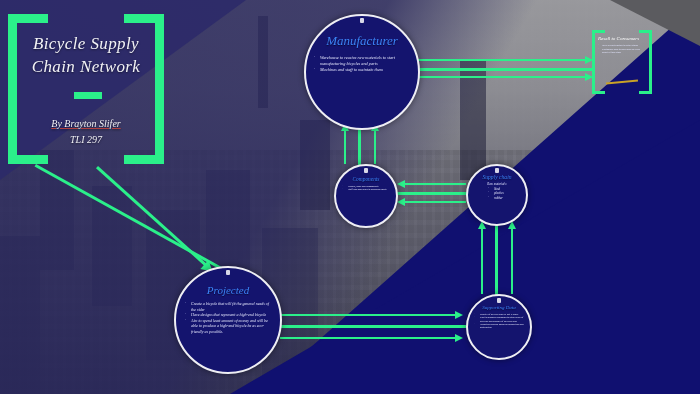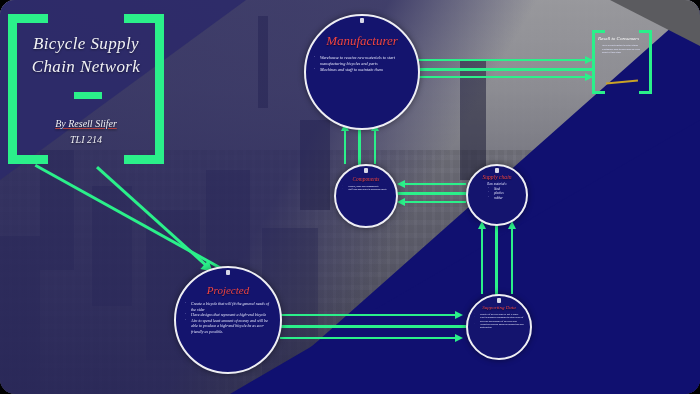--- a/index.html
+++ b/index.html
@@ -1,20 +1,19 @@
 <!DOCTYPE html>
 <html><head>
 <meta charset="utf-8">
 <style>
   html,body{margin:0;padding:0;background:#000;}
   #canvas{
     position:relative;width:700px;height:394px;overflow:hidden;
     font-family:"Liberation Serif",serif;
     background:#1b1b4e;
-    border-radius:15px;
   }
   
   .bg-photo{
     position:absolute;inset:0;
     background:
       linear-gradient(180deg, rgba(150,150,155,.55) 0%, rgba(120,120,128,.45) 35%, rgba(70,70,90,.55) 70%, rgba(40,40,65,.75) 100%),
       repeating-linear-gradient(90deg, rgba(255,255,255,.035) 0 3px, rgba(0,0,0,.05) 3px 9px),
       repeating-linear-gradient(0deg, rgba(255,255,255,.02) 0 5px, rgba(0,0,0,.06) 5px 13px),
       #6e6e78;
   }
@@ -80,21 +79,21 @@
     background:#14146e;border:2px solid #eeeef4;
     box-shadow:0 0 6px rgba(0,0,0,.45);
     color:#eef0ff;overflow:hidden;
   }
   .node .nub{
     position:absolute;left:50%;top:2px;margin-left:-2px;
     width:4px;height:5px;background:#d8d8e8;border-radius:1px;
   }
   .node h3{
     margin:0;text-align:center;font-style:italic;font-weight:normal;
-    color:#ef4444;text-shadow:0 1px 1px rgba(0,0,0,.5);
+    color:#3b82f6;text-shadow:0 1px 1px rgba(0,0,0,.5);
   }
   .node ul{margin:0;padding:0;list-style:none;}
   .node li{
     position:relative;padding-left:6px;font-style:italic;
     color:#e6e8ff;
   }
   .node li:before{
     content:"·";position:absolute;left:0;top:-1px;color:#cfd2ff;
   }
 
@@ -195,22 +194,22 @@
   <div class="title-frame">
     <div class="b tf-tl-h"></div>
     <div class="b tf-tr-h"></div>
     <div class="b tf-l-v"></div>
     <div class="b tf-r-v"></div>
     <div class="b tf-bl-h"></div>
     <div class="b tf-br-h"></div>
     <div class="title-txt">Bicycle Supply Chain Network</div>
     <div class="title-dash"></div>
     <div class="author">
-      <div class="u">By Resell Slifer</div>
-      <div>TLI 214</div>
+      <div class="u">By Brayton Slifer</div>
+      <div>TLI 297</div>
     </div>
   </div>
 
   <div class="diag" style="left:36px;top:164px;width:238px;transform:rotate(29deg);"></div>
   <div class="diag" style="left:98px;top:166px;width:148px;transform:rotate(42deg);">
     <span class="head"></span>
   </div>
 
   <div class="arrow-h right" style="left:418px;top:59px;width:168px;">
     <span class="head"></span>

